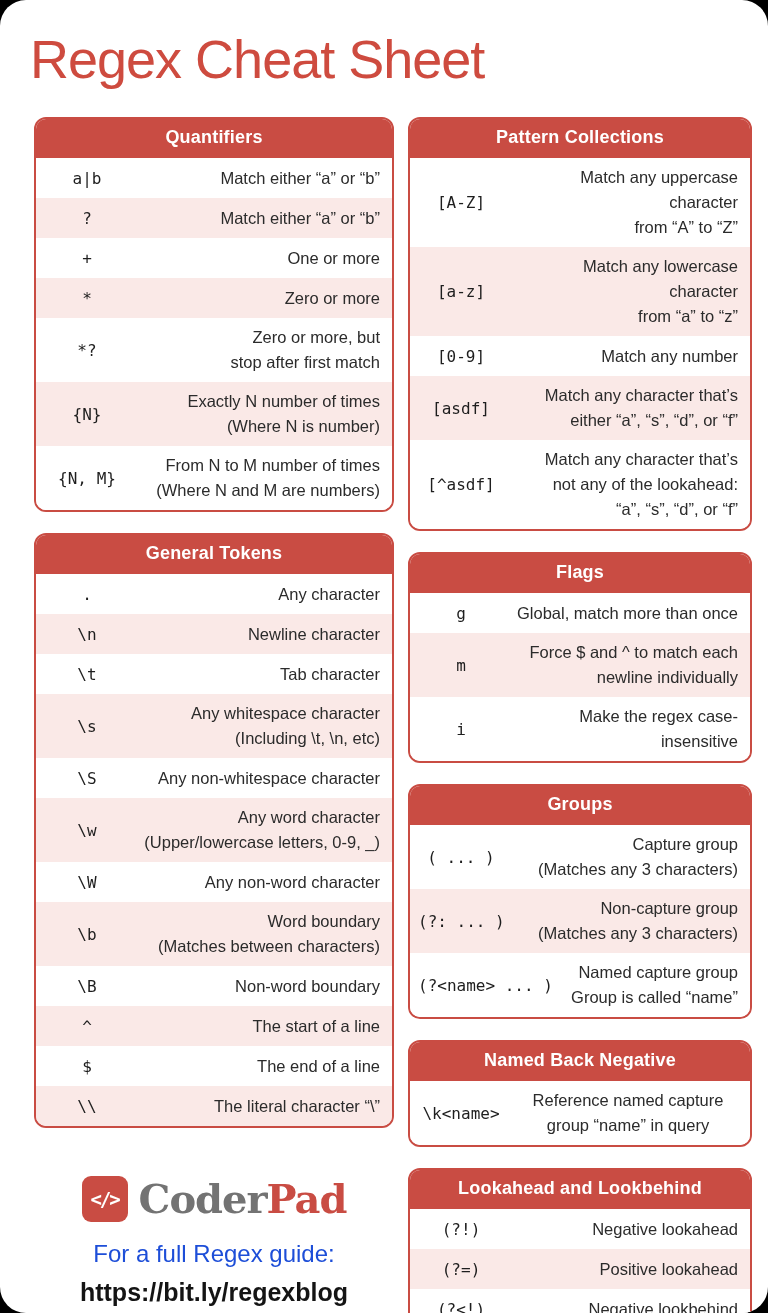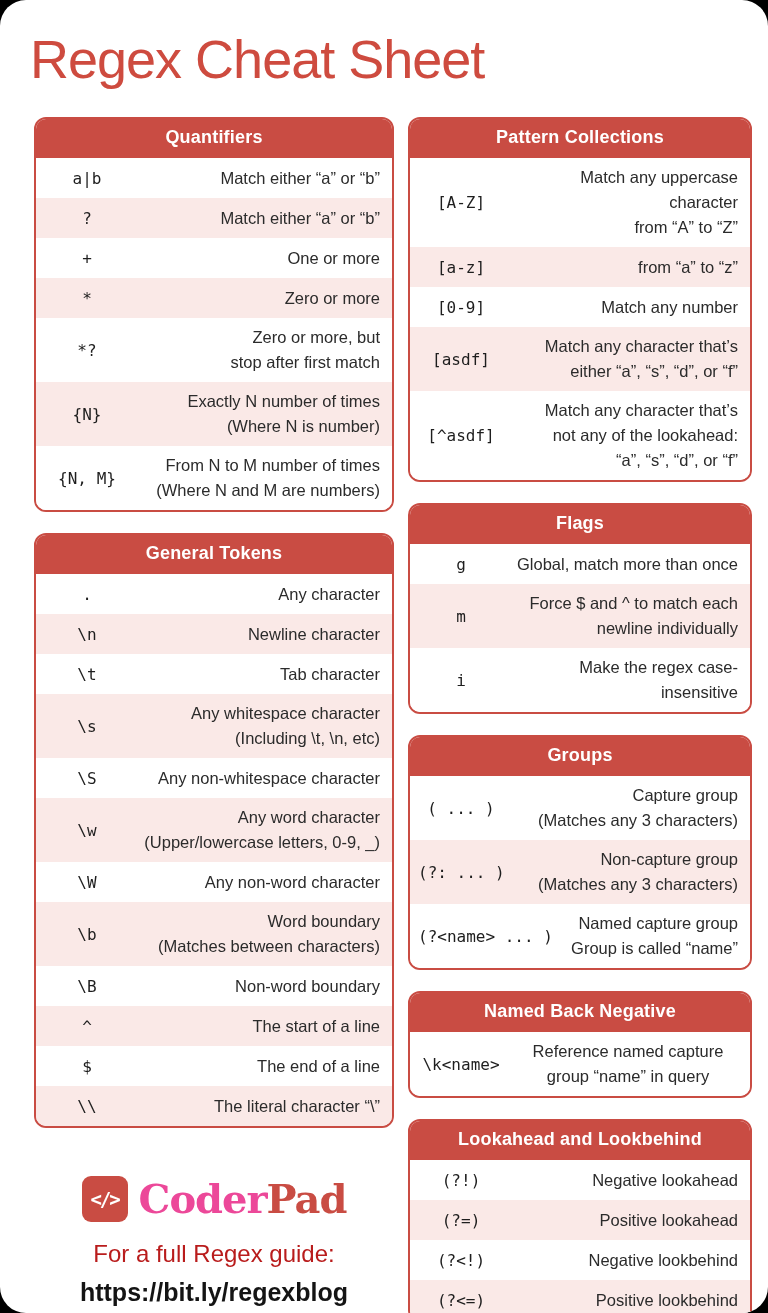--- a/index.html
+++ b/index.html
@@ -90,23 +90,23 @@
     background:var(--accent);
     border-radius:9px;
     display:flex; align-items:center; justify-content:center;
     color:#fff;
     font-family:"DejaVu Sans Mono", monospace;
     font-weight:700;
     font-size:19px;
     letter-spacing:-2px;
   }
   .brand { font-family:"DejaVu Serif", serif; font-weight:700; font-size:40px; letter-spacing:-1px; }
-  .brand .dark { color:#ec4899; }
+  .brand .dark { color:#737373; }
   .brand .red  { color:var(--accent); }
-  .guide-label { font-size:24px; color:#b91c1c; font-weight:400; margin-bottom:10px; }
+  .guide-label { font-size:24px; color:#1d4ed8; font-weight:400; margin-bottom:10px; }
   .guide-url   { font-size:25px; color:#141414; font-weight:700; }
 </style>
 </head>
 <body>
 
 <div class="page">
 
   <h1 class="page-title">Regex Cheat Sheet</h1>
 
   <div class="content">
@@ -255,20 +255,21 @@
           <div class="row">
             <span class="code">[A-Z]</span>
             <span class="desc">
               <span class="line">Match any uppercase character</span>
               <span class="line">from “A” to “Z”</span>
             </span>
           </div>
           <div class="row alt">
             <span class="code">[a-z]</span>
             <span class="desc">
+              <span class="line">Match any lowercase character</span>
               <span class="line">from “a” to “z”</span>
             </span>
           </div>
           <div class="row">
             <span class="code">[0-9]</span>
             <span class="desc">
               <span class="line">Match any number</span>
             </span>
           </div>
           <div class="row alt">

